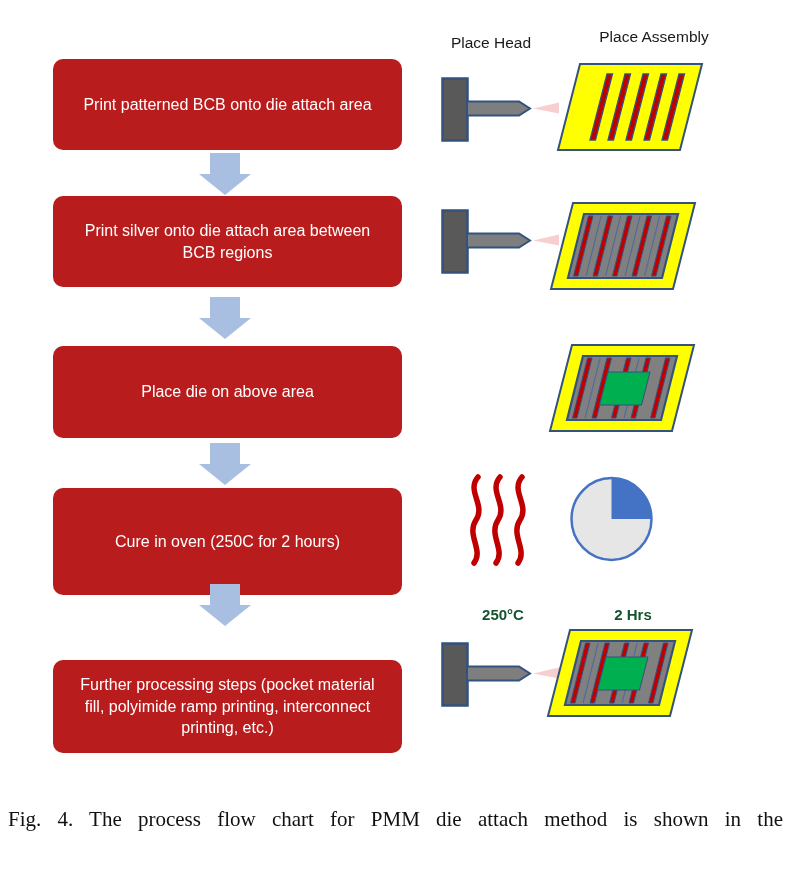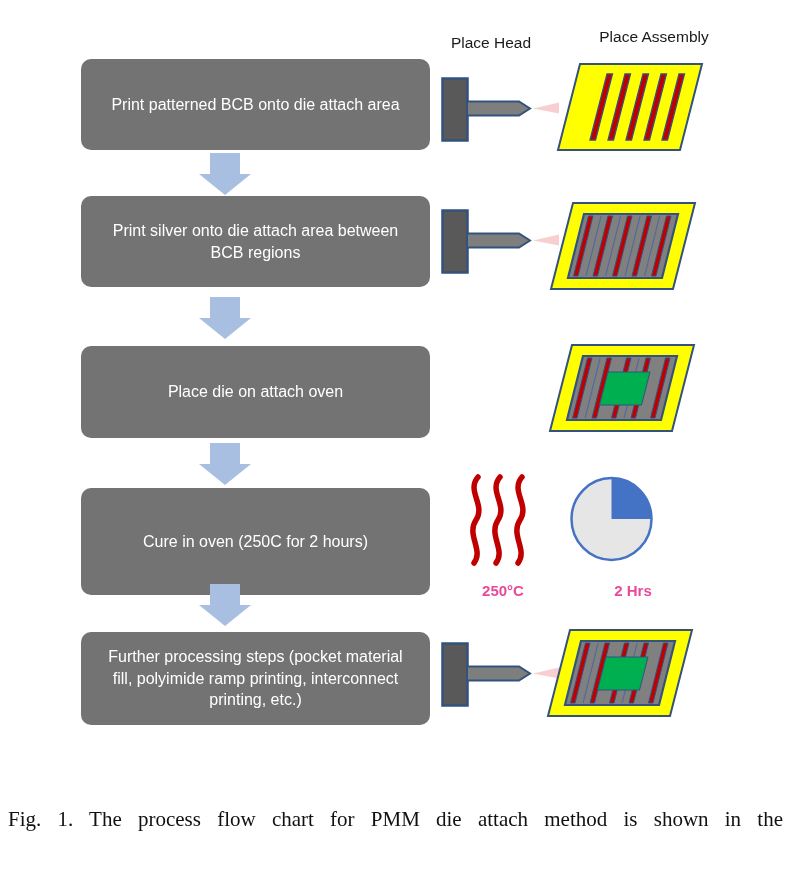--- a/index.html
+++ b/index.html
@@ -3,39 +3,38 @@
 <meta charset="utf-8">
 <style>
   html,body{margin:0;padding:0;}
   body{
     width:793px;height:876px;position:relative;background:#ffffff;
     font-family:"Liberation Sans", sans-serif;overflow:hidden;
   }
   .abs{position:absolute;}
   
   .flow-box{
-    left:53px;width:349px;background:#737373;border-radius:10px;
+    left:53px;width:349px;background:#b91c1c;border-radius:10px;
     color:#ffffff;display:flex;align-items:center;justify-content:center;
     text-align:center;font-size:16px;line-height:1.35;padding:0 26px;
     box-sizing:border-box;
-    margin-left:28px;
   }
   #box1{top:59px;height:91px;}
   #box2{top:196px;height:91px;}
   #box3{top:346px;height:92px;}
   #box4{top:488px;height:107px;}
-  #box5{top:632px;height:93px;padding:0 18px;}
+  #box5{top:660px;height:93px;padding:0 18px;}
   
   .down-arrow{left:199px;width:52px;height:42px;}
   #arrow1{top:153px;} #arrow2{top:297px;} #arrow3{top:443px;} #arrow4{top:584px;}
   
   .icon-label{color:#1a1a1a;font-size:15.5px;text-align:center;}
   #lbl-print-head{left:436px;top:34px;width:110px;}
   #lbl-part-assembly{left:579px;top:28px;width:150px;}
-  .small-label{color:#ec4899;font-size:15px;font-weight:600;text-align:center;}
+  .small-label{color:#14532d;font-size:15px;font-weight:600;text-align:center;margin-top:24px;}
   #lbl-temp{left:462px;top:582px;width:82px;}
   #lbl-hrs{left:592px;top:582px;width:82px;}
   
   #printhead1{left:441px;top:77px;}
   #printhead2{left:441px;top:209px;}
   #printhead5{left:441px;top:642px;}
   #assembly1{left:555px;top:62px;}
   #assembly2{left:548px;top:201px;}
   #assembly3{left:547px;top:343px;}
   #assembly5{left:545px;top:628px;}
@@ -51,21 +50,21 @@
 </head>
 <body>
 
 <div class="abs flow-box" id="box1">
   <span>Print patterned BCB onto die attach area</span>
 </div>
 <div class="abs flow-box" id="box2">
   <span>Print silver onto die attach area between BCB regions</span>
 </div>
 <div class="abs flow-box" id="box3">
-  <span>Place die on attach oven</span>
+  <span>Place die on above area</span>
 </div>
 <div class="abs flow-box" id="box4">
   <span>Cure in oven (250C for 2 hours)</span>
 </div>
 <div class="abs flow-box" id="box5">
   <span>Further processing steps (pocket material fill, polyimide ramp printing, interconnect printing, etc.)</span>
 </div>
 
 <svg class="abs down-arrow" id="arrow1" viewBox="0 0 52 42">
   <polygon points="11,0 41,0 41,21 52,21 26,42 0,21 11,21" fill="#a9bfe1"></polygon>
@@ -154,14 +153,14 @@
   <polygon points="60,15 64.5,15 49.5,75 45,75" fill="#c00000" stroke="#33527e" stroke-width="1"></polygon>
   <polygon points="79.5,15 84,15 69,75 64.5,75" fill="#c00000" stroke="#33527e" stroke-width="1"></polygon>
   <polygon points="99,15 103.5,15 88.5,75 84,75" fill="#c00000" stroke="#33527e" stroke-width="1"></polygon>
   <polygon points="118.5,15 123,15 108,75 103.5,75" fill="#c00000" stroke="#33527e" stroke-width="1"></polygon>
   <polygon points="52.5,15 53.7,15 38.7,75 37.5,75" fill="#3b5ea8" opacity="0.65"></polygon>
   <polygon points="91.5,15 92.7,15 77.7,75 76.5,75" fill="#3b5ea8" opacity="0.65"></polygon>
   <polygon points="61,29 103,29 94.5,62 52.5,62" fill="#00b050" stroke="#33527e" stroke-width="1"></polygon>
 </svg>
 
 <div class="abs" id="caption">
-  <div class="just">Fig. 1.  The process flow chart for PMM die attach method is shown in the</div>
+  <div class="just">Fig. 4.  The process flow chart for PMM die attach method is shown in the</div>
 </div>
 
 </body></html>

